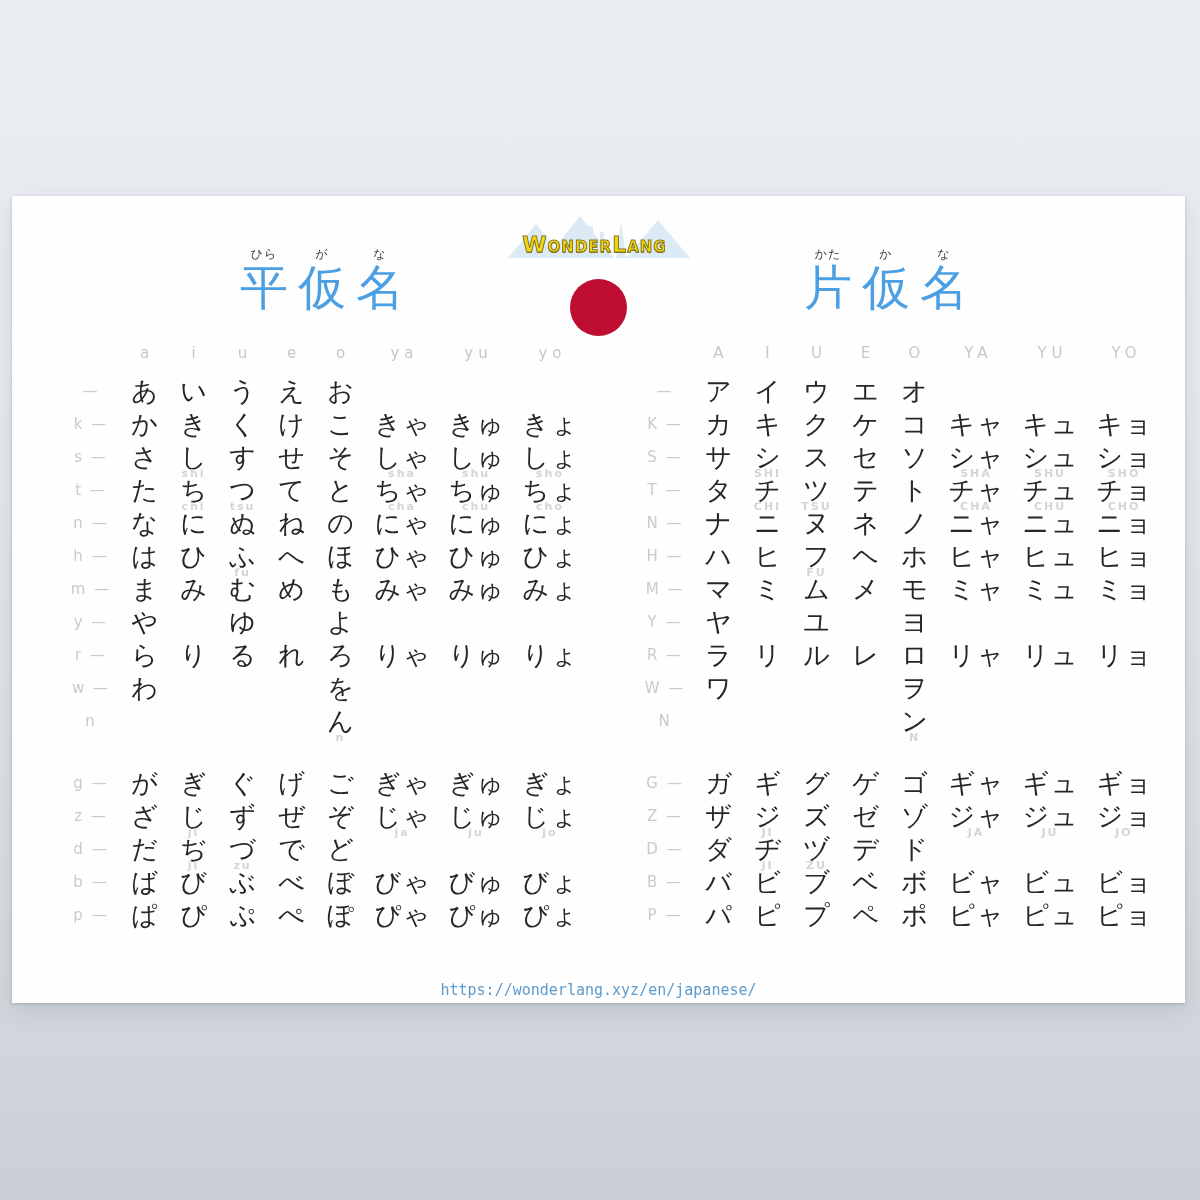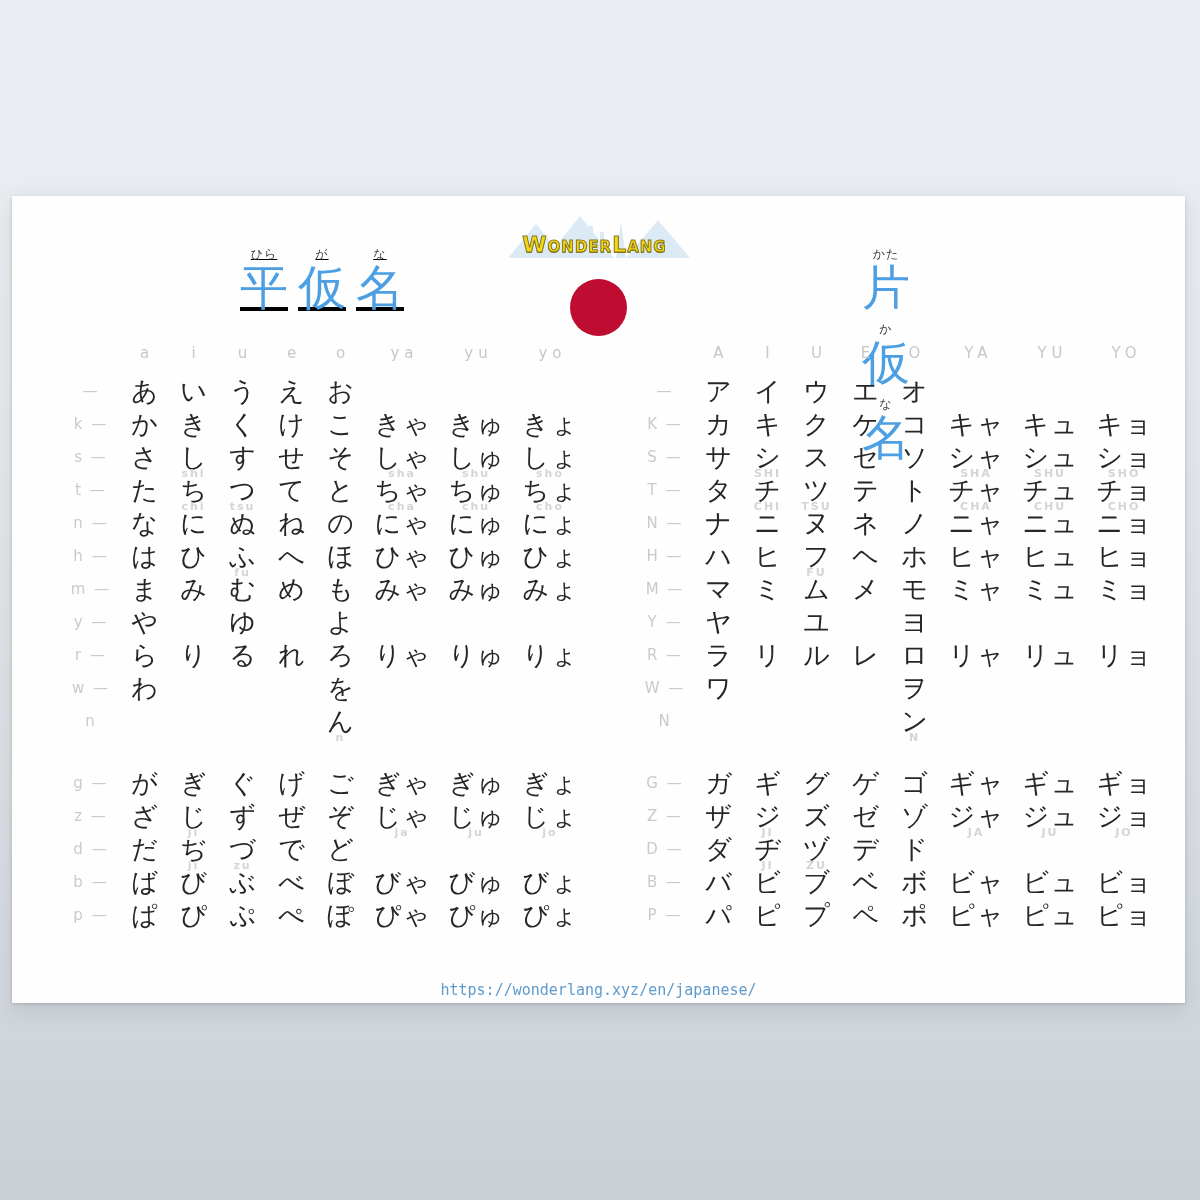--- a/index.html
+++ b/index.html
@@ -18,22 +18,22 @@
   .logo{position:absolute;left:496px;top:12px;width:185px;height:58px;text-align:center;}
   .logo svg{position:absolute;left:0;top:0;width:185px;height:58px;}
   .logo-text{
     position:absolute;left:0;right:12px;top:24px;
     font-size:22px;font-weight:bold;font-variant:small-caps;letter-spacing:1px;
     color:#f2d714;-webkit-text-stroke:1px #8a7a1e;
     text-shadow:0 1px 0 #7d6f1a;
   }
   
   .title-block{position:absolute;top:50px;width:200px;display:flex;justify-content:center;gap:10px;}
-  .tb-hira{left:210px;text-decoration:underline;}
-  .tb-kata{left:774px;flex-direction:column;}
+  .tb-hira{left:210px;}
+  .tb-kata{left:774px;}
   .tchar{display:flex;flex-direction:column;align-items:center;}
   .furi{font-size:12px;color:#3a3a3a;height:17px;letter-spacing:1px;}
   .bigchar{font-size:48px;line-height:1.0;color:#4d9fe3;}
   
   .flag{position:absolute;left:558px;top:83px;width:57px;height:57px;border-radius:50%;}
   
   .chart{position:absolute;top:0;width:530px;height:760px;}
   .chart-hira{left:50px;}
   .chart-kata{left:624px;}
   .kana-grid{

